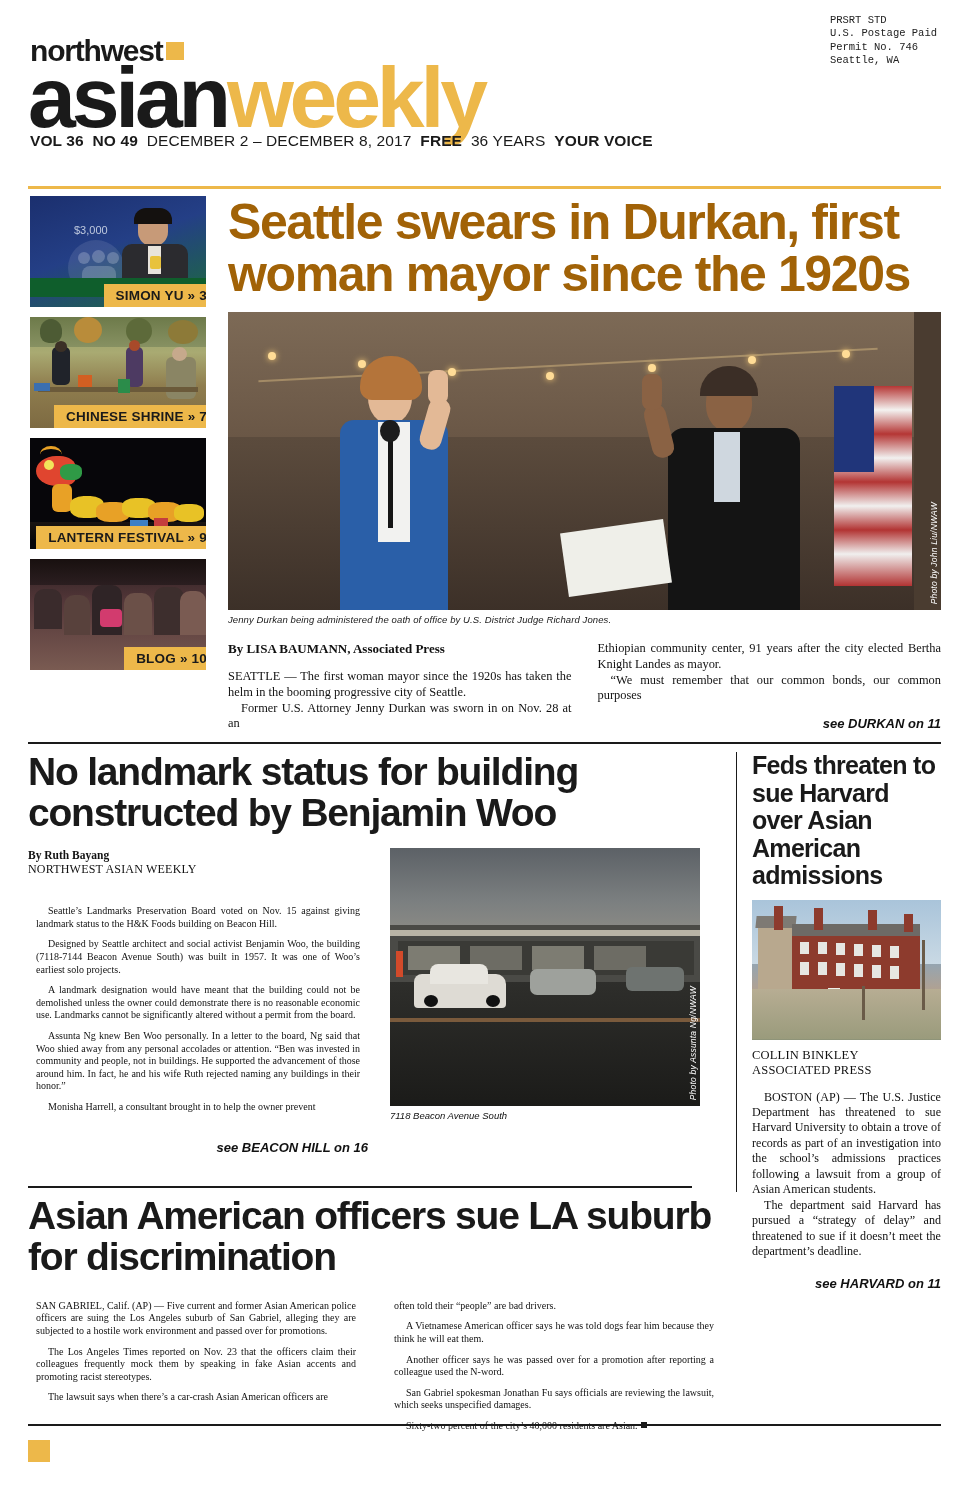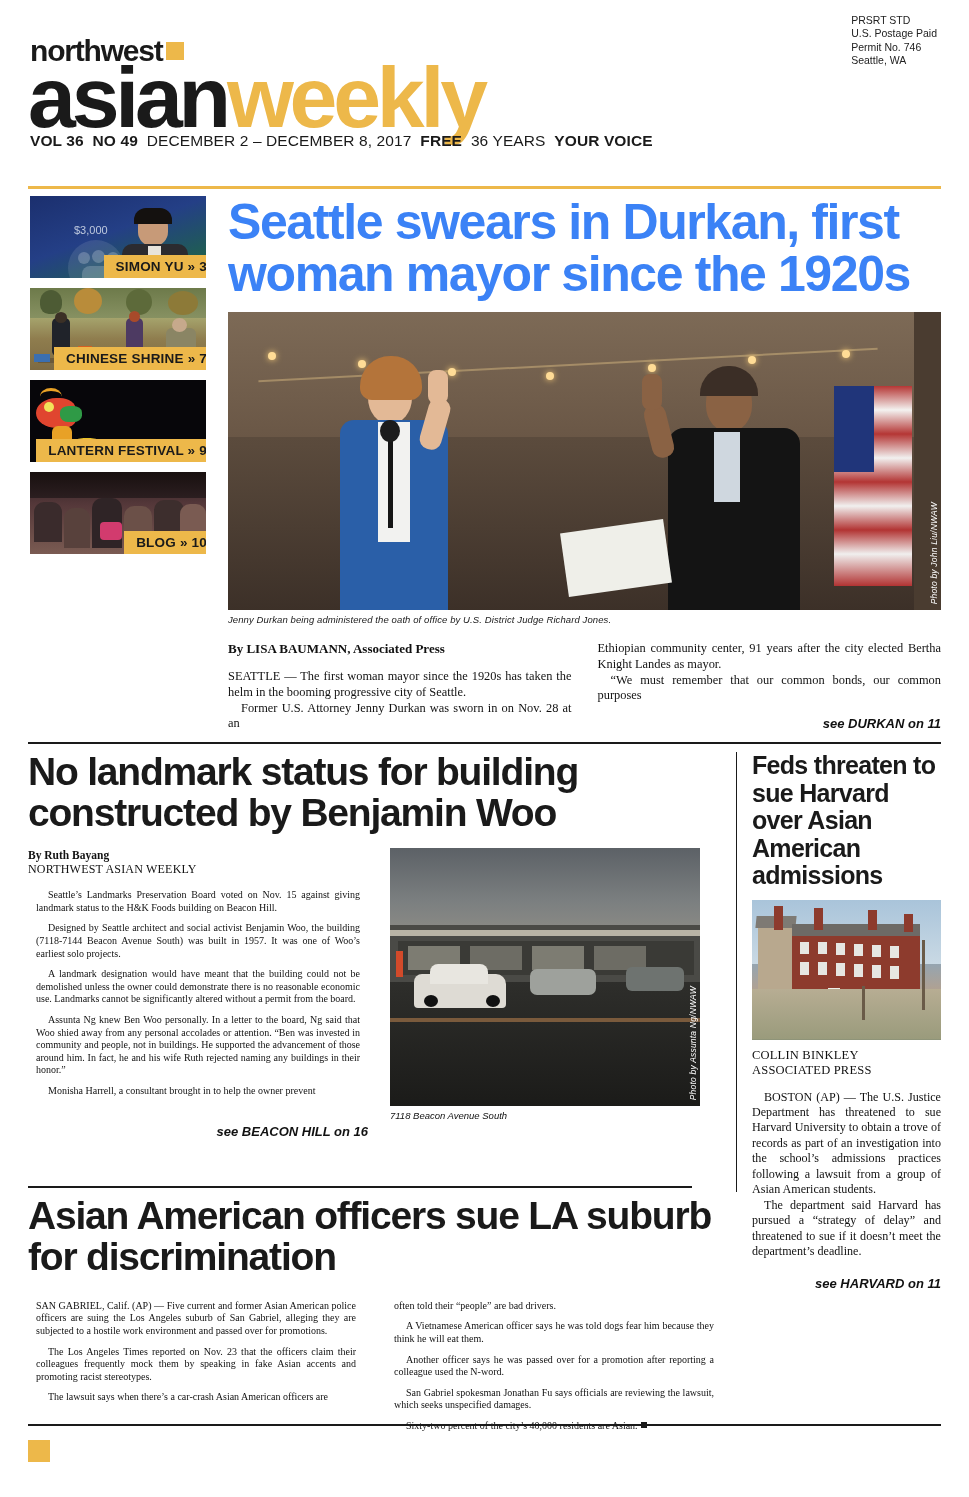--- a/index.html
+++ b/index.html
@@ -60,21 +60,21 @@
     letter-spacing: -4.2px;
     white-space: nowrap;
   }
   .mh-asian { color: #1a1a1a; }
   .mh-weekly { color: #edb84a; }
 
   .mh-postal {
     position: absolute;
     right: 4px;
     top: 14px;
-    font-family: Liberation Sans, sans-serif;
+    font-family: Liberation Mono, monospace;
     font-size: 10.5px;
     line-height: 1.28;
     color: #222;
     text-align: left;
   }
 
   .mh-volbar {
     position: absolute;
     left: 2px;
     top: 132px;
@@ -112,21 +112,21 @@
     left: 30px;
     top: 196px;
     width: 186px;
   }
   .teaser {
     position: relative;
     margin-bottom: 10px;
   }
   .teaser-photo {
     width: 176px;
-    height: 82px;
+    height: 111px;
     position: relative;
     overflow: hidden;
   }
   .teaser-tag {
     position: absolute;
     right: -10px;
     bottom: 0;
     background: #edb84a;
     color: #1a1a1a;
     font-family: "Liberation Sans", sans-serif;
@@ -150,21 +150,21 @@
     left: 228px;
     top: 196px;
     width: 713px;
   }
   .lead-head {
     font-family: "Liberation Sans", sans-serif;
     font-weight: bold;
     font-size: 50px;
     line-height: 1.04;
     letter-spacing: -1.4px;
-    color: #3b82f6;
+    color: #a16207;
     margin: 0 0 12px 0;
   }
   .lead-photo {
     width: 713px;
     height: 298px;
     position: relative;
     overflow: hidden;
     background: linear-gradient(180deg,#3c2f28 0%, #584438 40%, #6d584a 100%);
   }
   .vcredit {
@@ -251,21 +251,21 @@
   .byline-small {
     font-family: "Liberation Serif", serif;
     font-weight: bold;
     font-size: 11.5px;
     line-height: 1.25;
   }
   .byline-pub {
     font-family: "Liberation Serif", serif;
     font-size: 12px;
     letter-spacing: 0.2px;
-    margin-bottom: 12px;
+    margin-bottom: 28px;
   }
   p.small {
     margin: 8px;
     font-size: 10px;
     line-height: 1.26;
     text-align: justify;
     text-indent: 12px;
     hyphens: auto;
   }
   .beacon-photo {

